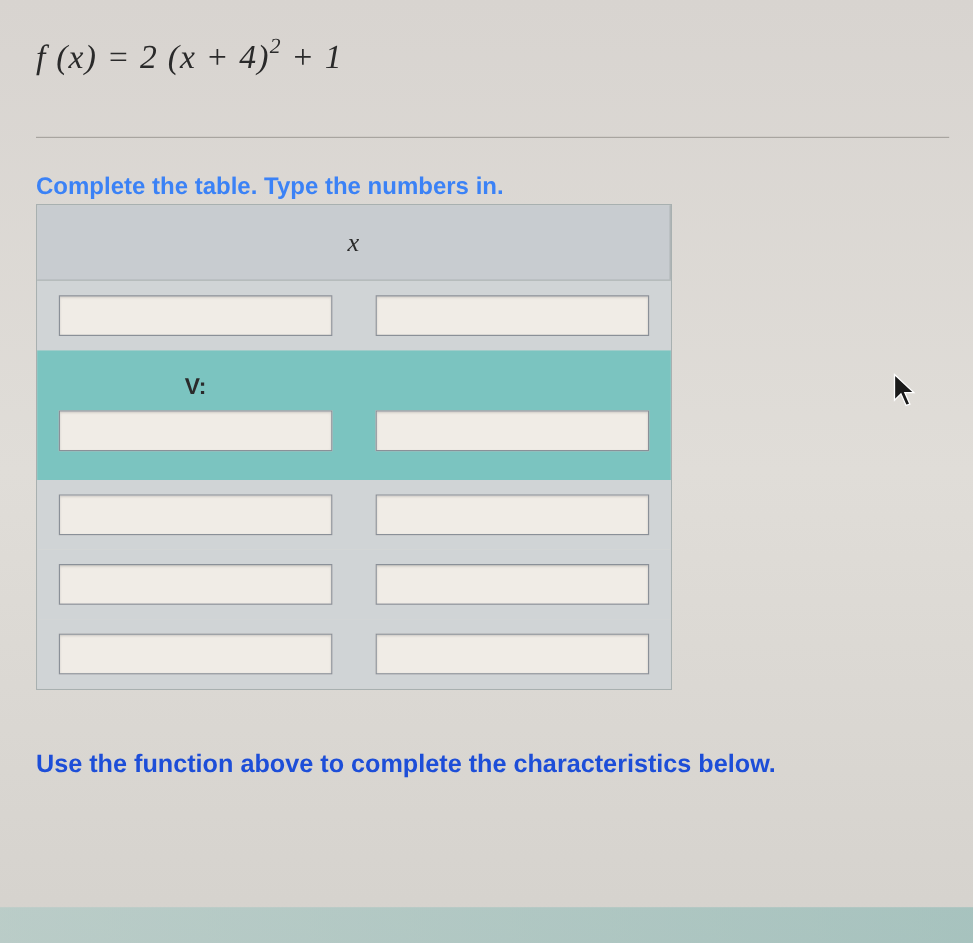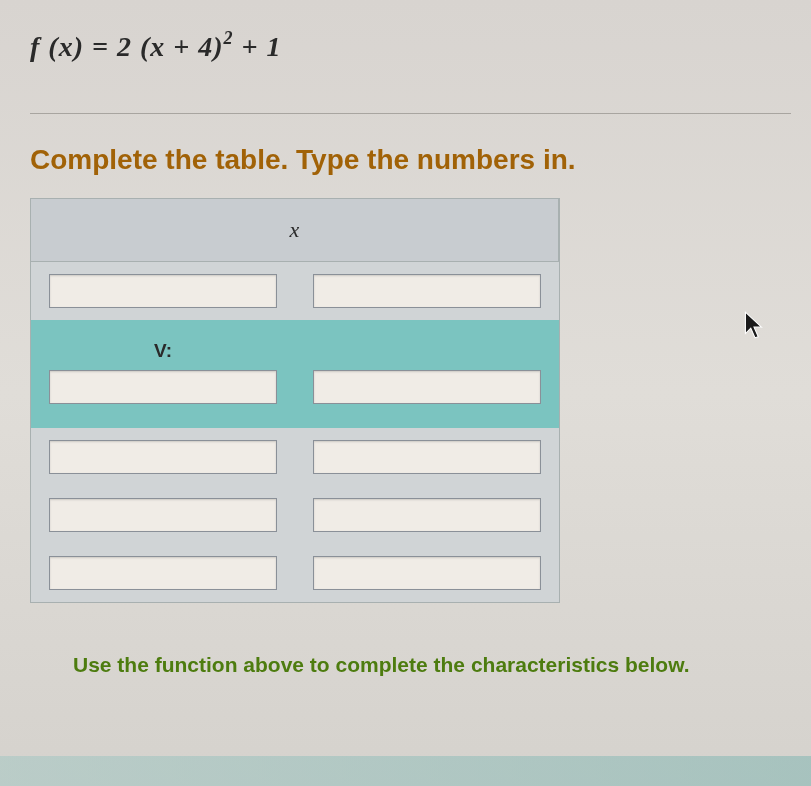--- a/index.html
+++ b/index.html
@@ -19,38 +19,38 @@
     .content-wrapper {
       padding: 30px 20px 0 30px;
     }
     .equation {
       font-family: 'Times New Roman', serif;
       font-size: 28px;
       font-style: italic;
       color: #2a2a2a;
       margin-bottom: 50px;
       letter-spacing: 1px;
-      font-weight: 700;
+      font-weight: 400;
     }
     .equation .sup {
       font-size: 18px;
       vertical-align: super;
       position: relative;
       top: -2px;
     }
     .divider-line {
       border-top: 1px solid #a8a5a0;
       margin: 20px 0 30px 0;
       width: 100%;
     }
     .instruction {
       font-weight: bold;
-      font-size: 28px;
-      color: #a16207;
-      margin-bottom: 22px;
+      font-size: 20px;
+      color: #3b82f6;
+      margin-bottom: 2px;
     }
     .table-container {
       width: 530px;
       border: 1px solid #a8b0b0;
     }
     .table-header {
       display: flex;
       background: #c8ccd0;
       border-bottom: 1px solid #a8b0b0;
     }
@@ -105,24 +105,23 @@
     .input-box {
       width: 100%;
       height: 34px;
       background: #f0ece6;
       border: 1px solid #8a9098;
       box-shadow: inset 0 1px 2px rgba(0,0,0,0.15);
     }
     .bottom-instruction {
       font-weight: bold;
       font-size: 21px;
-      color: #4d7c0f;
+      color: #1d4ed8;
       margin-top: 40px;
       padding: 10px 0;
-      margin-left: 43px;
     }
     .cursor-arrow {
       position: absolute;
       right: 45px;
       top: 310px;
       width: 24px;
       height: 30px;
     }
     .bottom-teal-bar {
       position: absolute;

